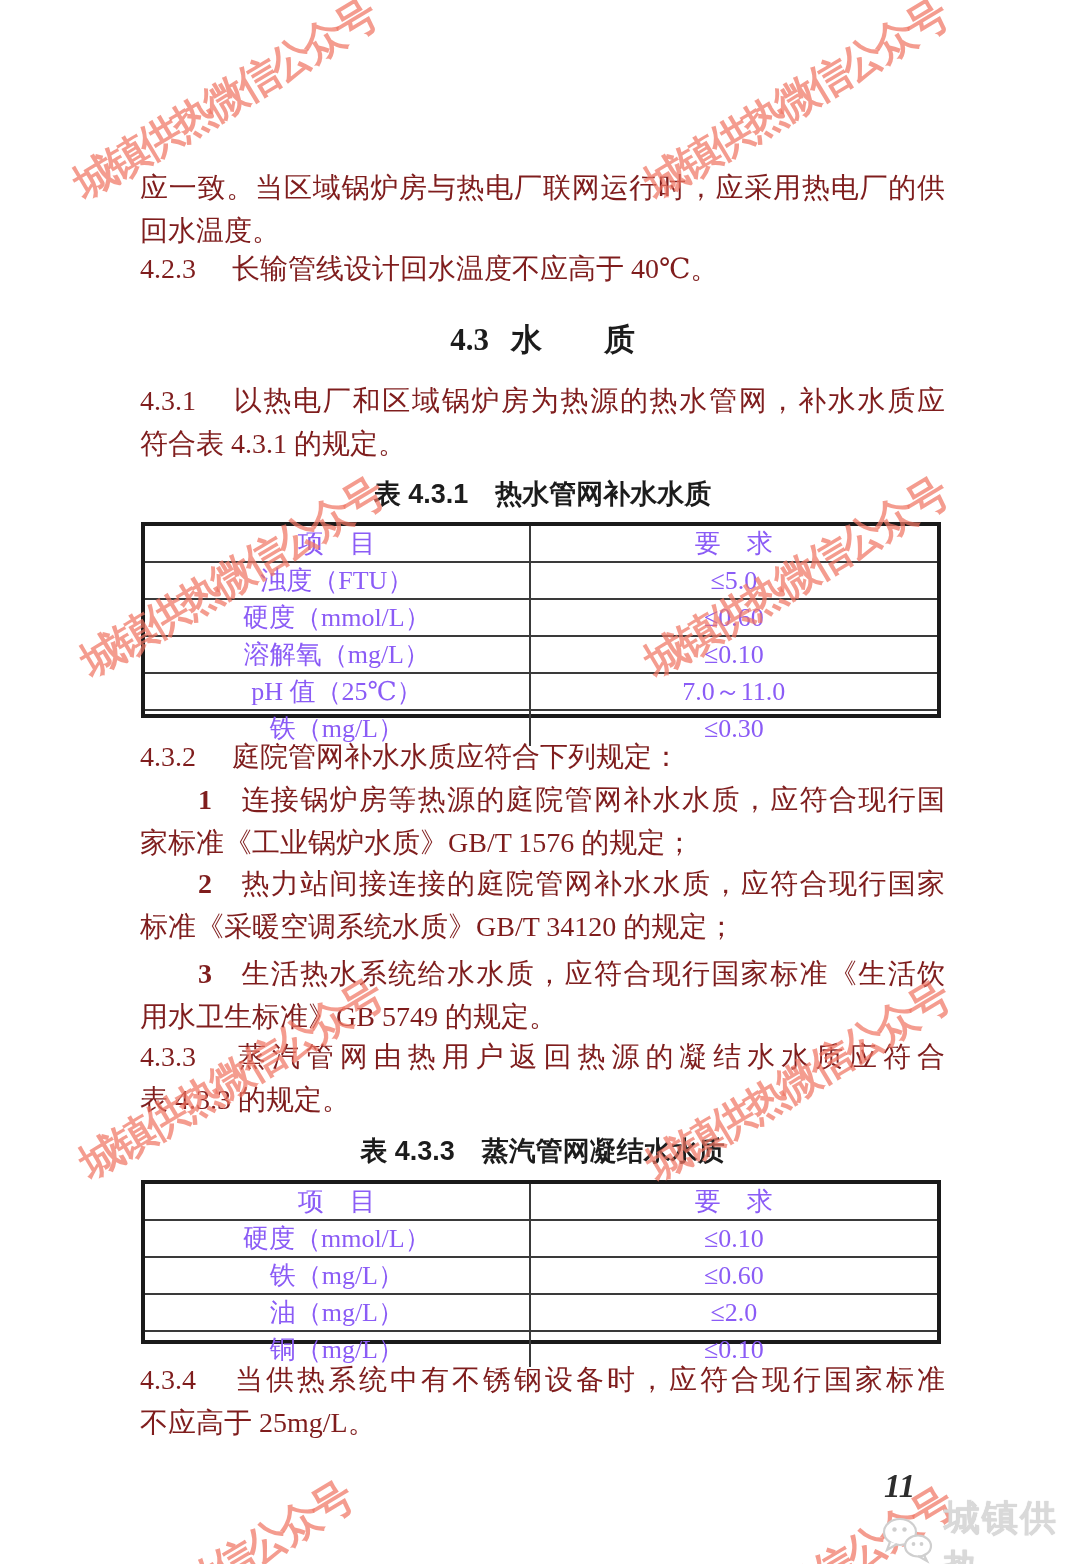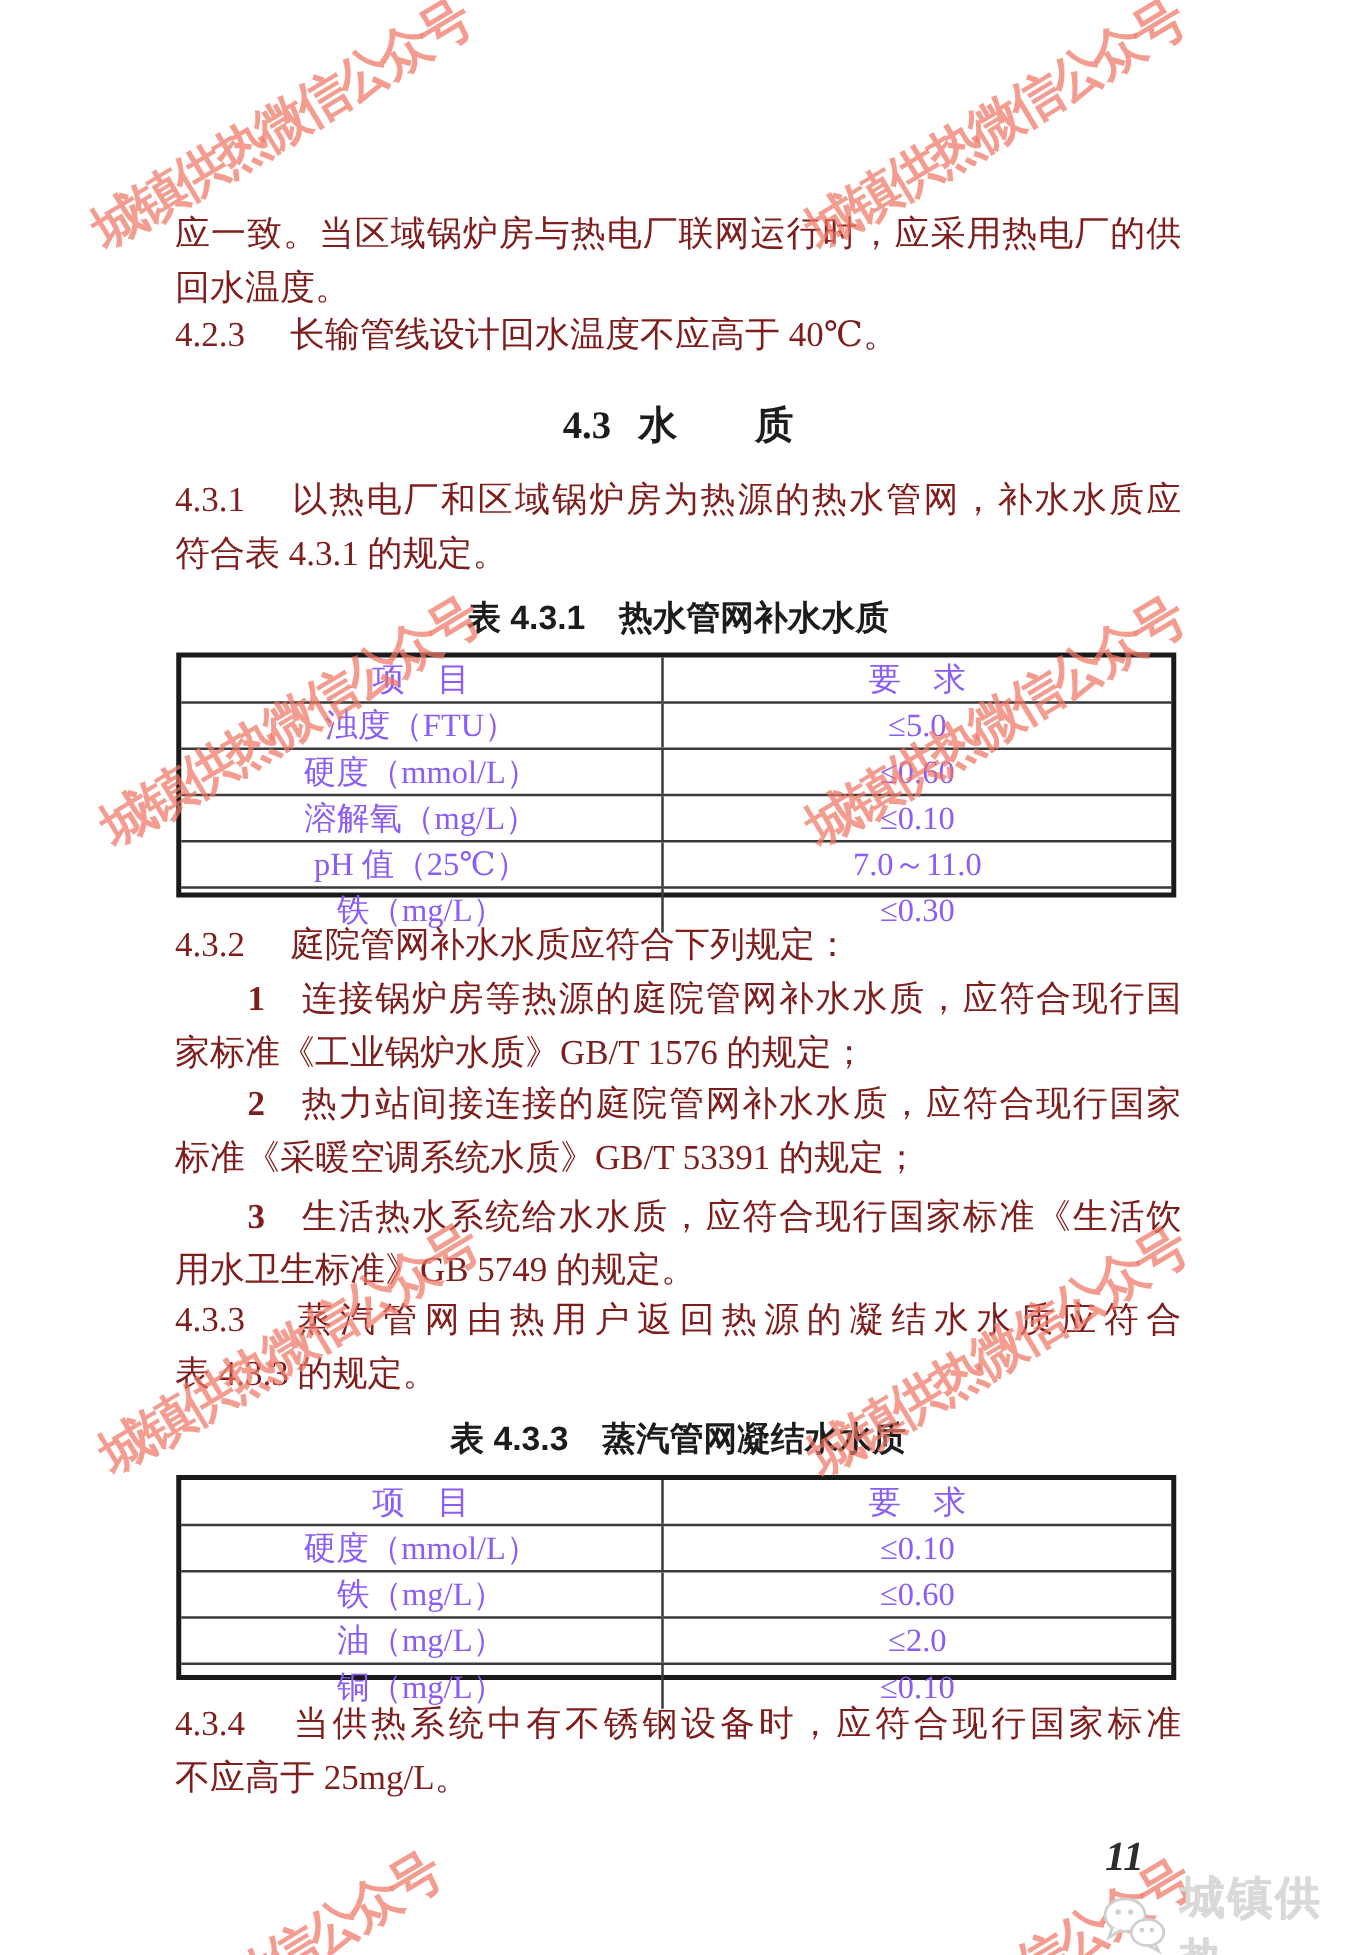--- a/index.html
+++ b/index.html
@@ -137,21 +137,21 @@
   <span class="line"><span class="cnum">4.3.2</span><span>庭院管网补水水质应符合下列规定：</span></span>
 </div>
 
 <div class="doc-block" style="top:778px;">
   <span class="line fill indent"><span class="inum">1</span><span>连接锅炉房等热源的庭院管网补水水质，应符合现行国</span></span>
   <span class="line">家标准《工业锅炉水质》GB/T 1576 的规定；</span>
 </div>
 
 <div class="doc-block" style="top:862px;">
   <span class="line fill indent"><span class="inum">2</span><span>热力站间接连接的庭院管网补水水质，应符合现行国家</span></span>
-  <span class="line">标准《采暖空调系统水质》GB/T 53391 的规定；</span>
+  <span class="line">标准《采暖空调系统水质》GB/T 34120 的规定；</span>
 </div>
 
 <div class="doc-block" style="top:952px;">
   <span class="line fill indent"><span class="inum">3</span><span>生活热水系统给水水质，应符合现行国家标准《生活饮</span></span>
   <span class="line">用水卫生标准》GB 5749 的规定。</span>
 </div>
 
 <div class="doc-block" style="top:1035px;">
   <span class="line fill"><span class="cnum">4.3.3</span><span>蒸汽管网由热用户返回热源的凝结水水质应符合</span></span>
   <span class="line">表 4.3.3 的规定。</span>

